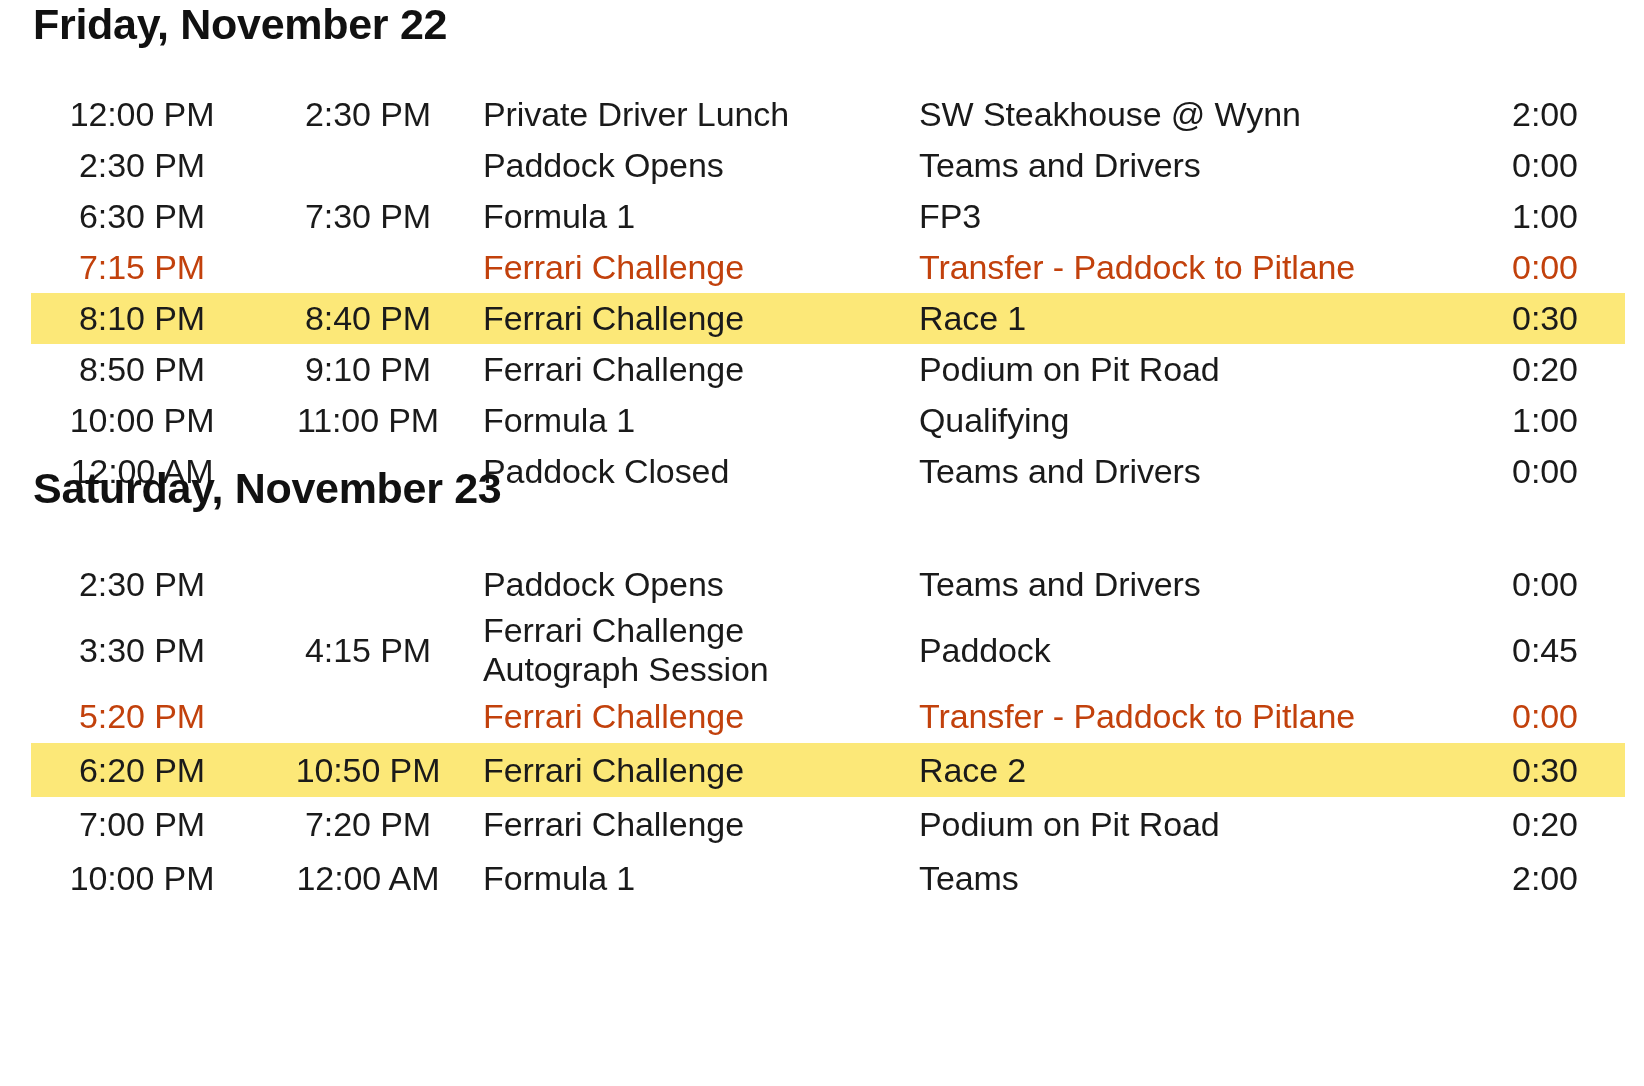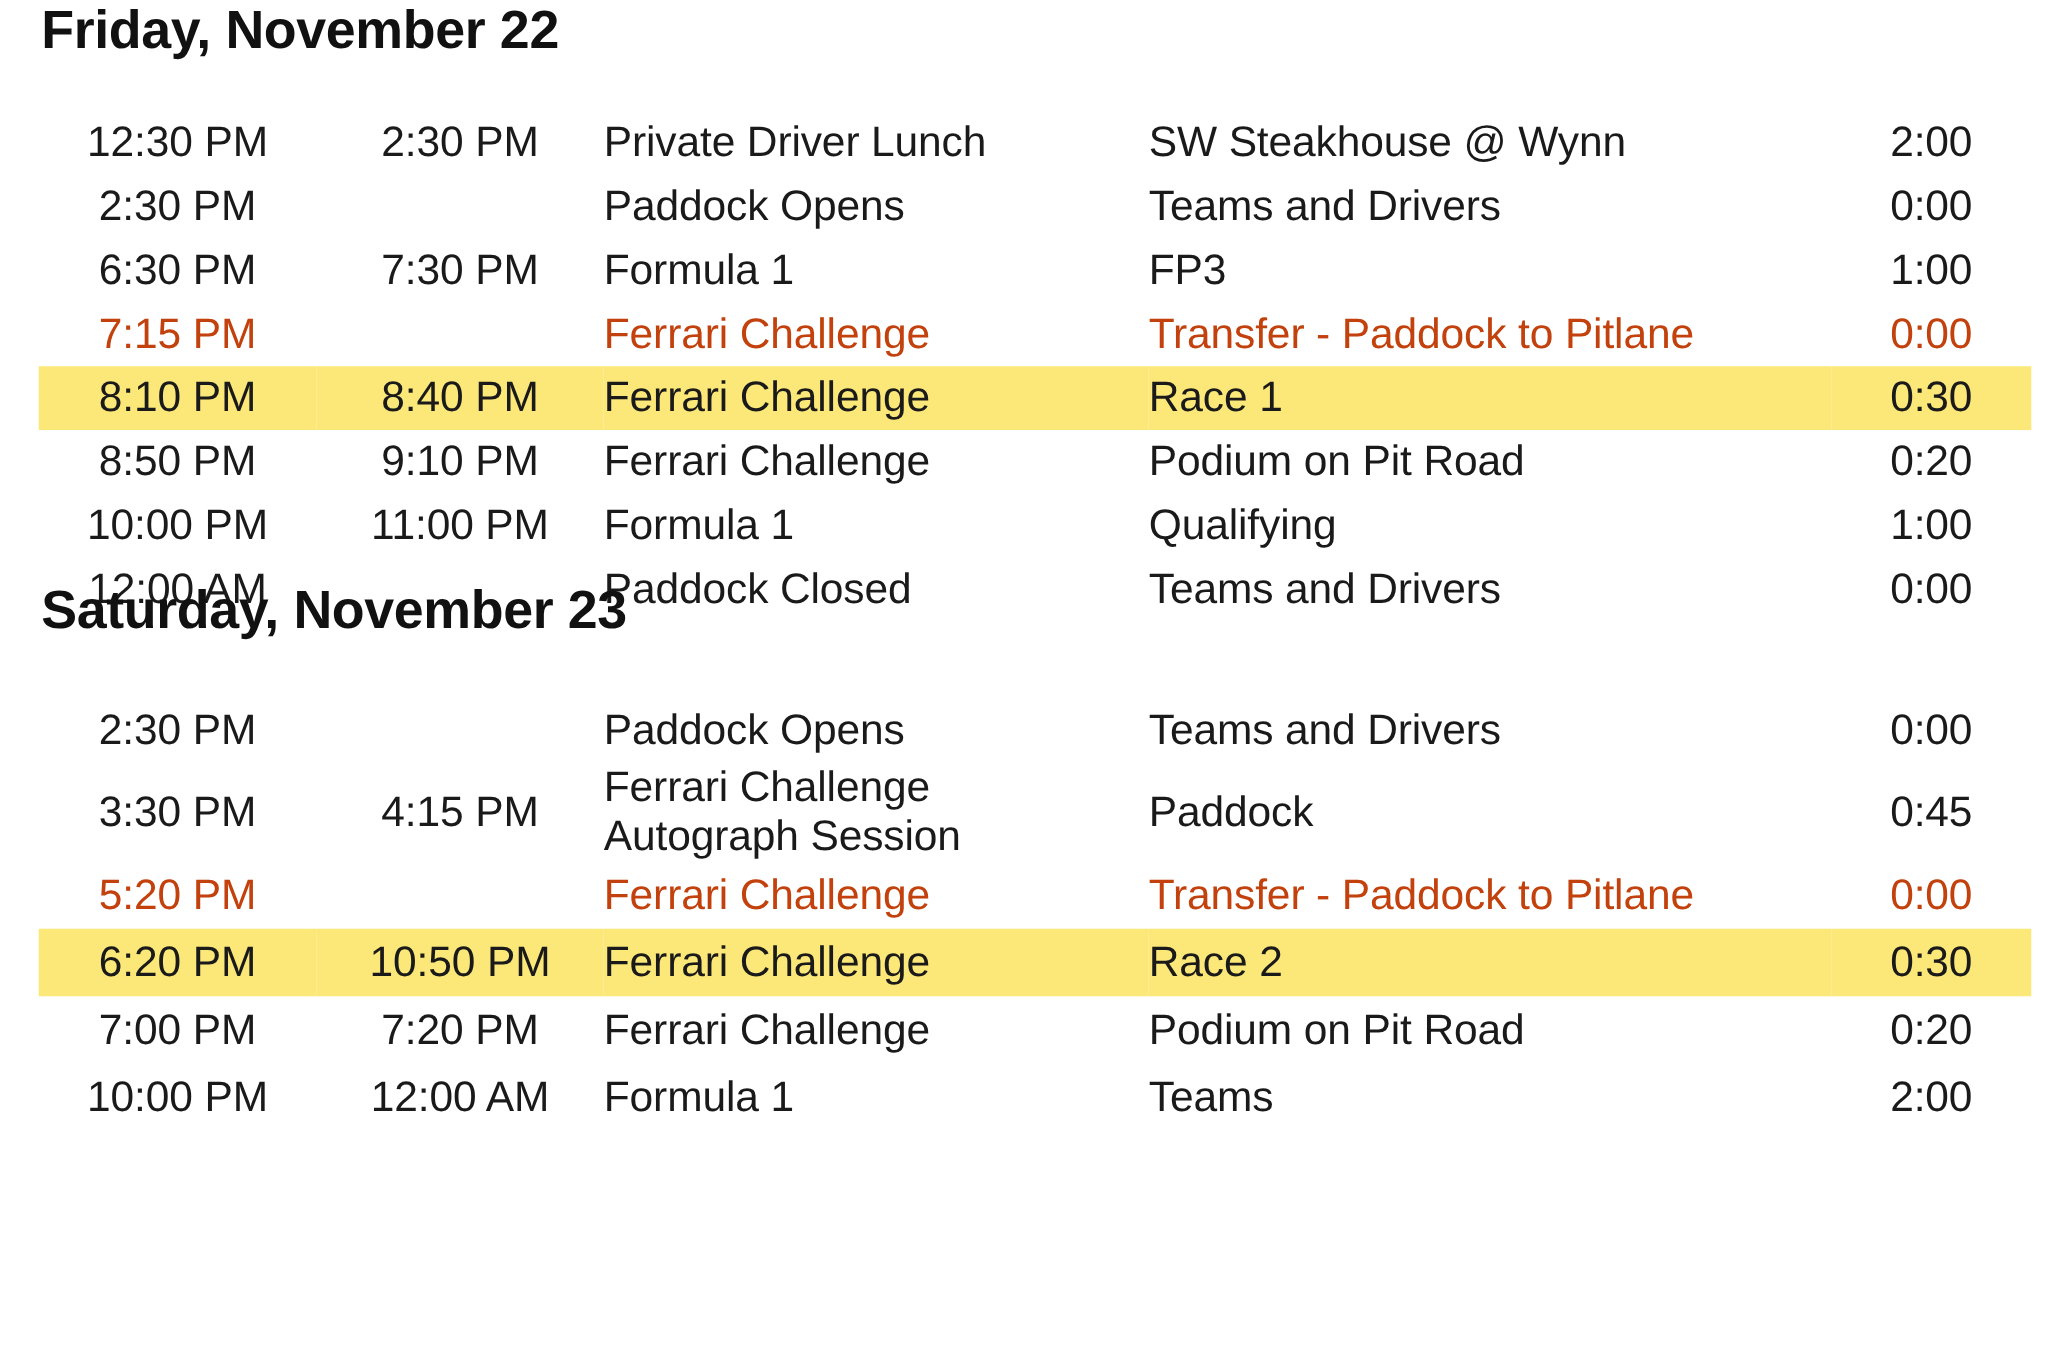--- a/index.html
+++ b/index.html
@@ -93,21 +93,21 @@
     <table class="schedule-table fri-table">
       <colgroup>
         <col class="c-start">
           <col class="c-end">
           <col class="c-title">
           <col class="c-detail">
           <col class="c-dur">
       </colgroup>
       <tbody>
           <tr class="row">
-            <td class="cell-start">12:30 PM</td>
+            <td class="cell-start">12:00 PM</td>
             <td class="cell-end">2:30 PM</td>
             <td class="cell-title">Private Driver Lunch</td>
             <td class="cell-detail">SW Steakhouse @ Wynn</td>
             <td class="cell-dur">2:00</td>
           </tr>
           <tr class="row">
             <td class="cell-start">2:30 PM</td>
             <td class="cell-end"></td>
             <td class="cell-title">Paddock Opens</td>
             <td class="cell-detail">Teams and Drivers</td>

